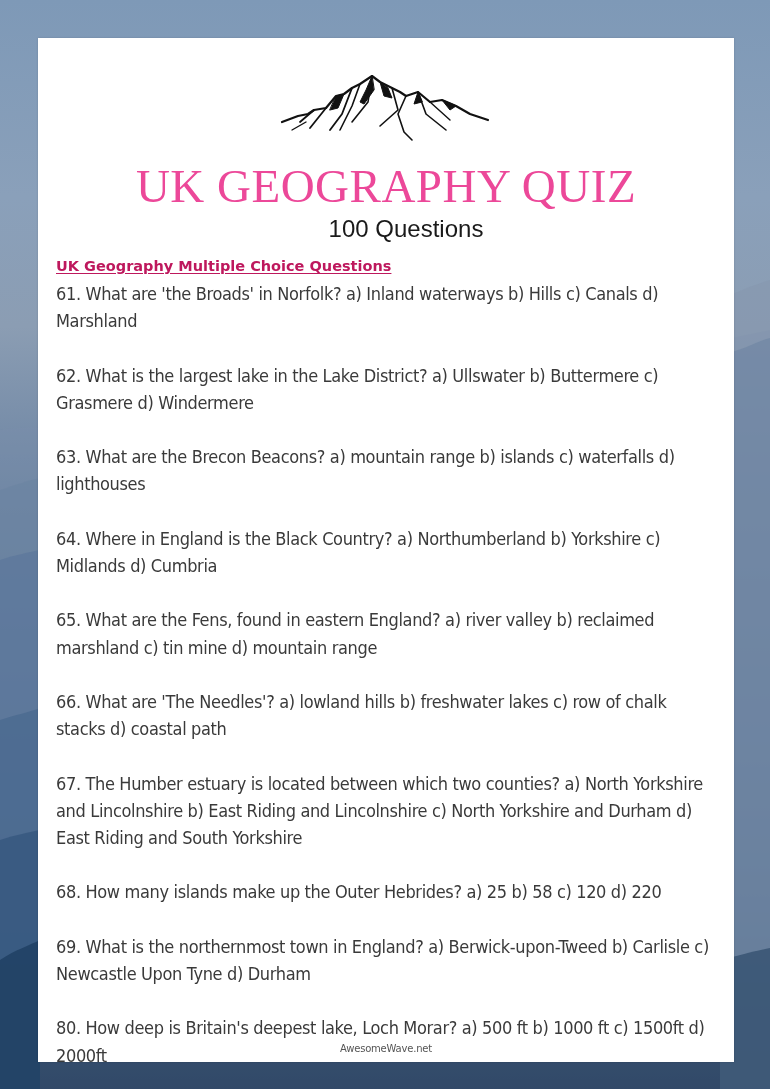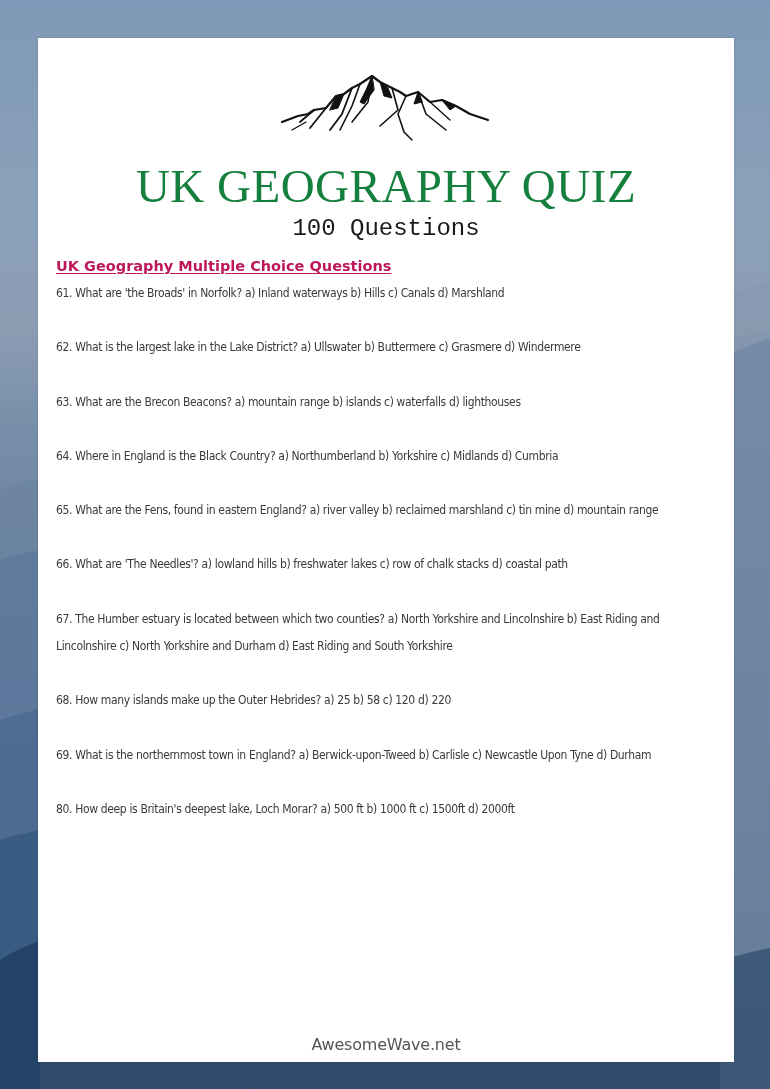--- a/index.html
+++ b/index.html
@@ -38,35 +38,36 @@
     }
     .title {
       position: absolute;
       left: 0;
       top: 120px;
       width: 696px;
       text-align: center;
       font-family: "Liberation Serif", "DejaVu Serif", serif;
       font-size: 47px;
       line-height: 56px;
-      color: #15803d;
+      color: #ec4899;
       letter-spacing: 0.5px;
       margin: 0;
       font-weight: normal;
     }
     .subtitle {
       position: absolute;
       left: 0;
       top: 174px;
       width: 696px;
       text-align: center;
-      font-family: Liberation Mono, monospace;
+      font-family: Liberation Sans, sans-serif;
       font-size: 24px;
       line-height: 34px;
       color: #1a1a1a;
+      padding-left: 20px;
     }
     .section-heading {
       position: absolute;
       left: 18px;
       top: 218px;
       font-family: "DejaVu Sans", sans-serif;
       font-weight: bold;
       font-size: 14.5px;
       line-height: 20px;
       color: #be185d;
@@ -78,34 +79,34 @@
       left: 18px;
       top: 242px;
       width: 662px;
       margin: 0;
       padding: 0;
       list-style: none;
     }
     .question {
       font-family: "DejaVu Sans Condensed", "DejaVu Sans", sans-serif;
       font-stretch: condensed;
-      font-size: 12px;
+      font-size: 18px;
       line-height: 27.3px;
       color: #3a3a3a;
       margin: 0 0 27px 0;
       letter-spacing: -0.35px;
     }
     .footer {
       position: absolute;
       left: 0;
       bottom: 8px;
       width: 696px;
       text-align: center;
       font-family: "DejaVu Sans", sans-serif;
-      font-size: 16px;
+      font-size: 10px;
       color: #555;
       letter-spacing: -0.2px;
     }
   </style>
 </head>
 <body>
 
 <svg class="bg-layer" style="top:0;height:1089px;" width="770" height="1089" viewBox="0 0 770 1089">
   <path d="M0 430 C60 420 120 440 200 450 L770 330 L770 1089 L0 1089 Z" fill="#7a90ab" opacity="0.35"></path>
   <path d="M720 300 C740 290 755 285 770 280 L770 1089 L720 1089 Z" fill="#8596ad" opacity="0.5"></path>

